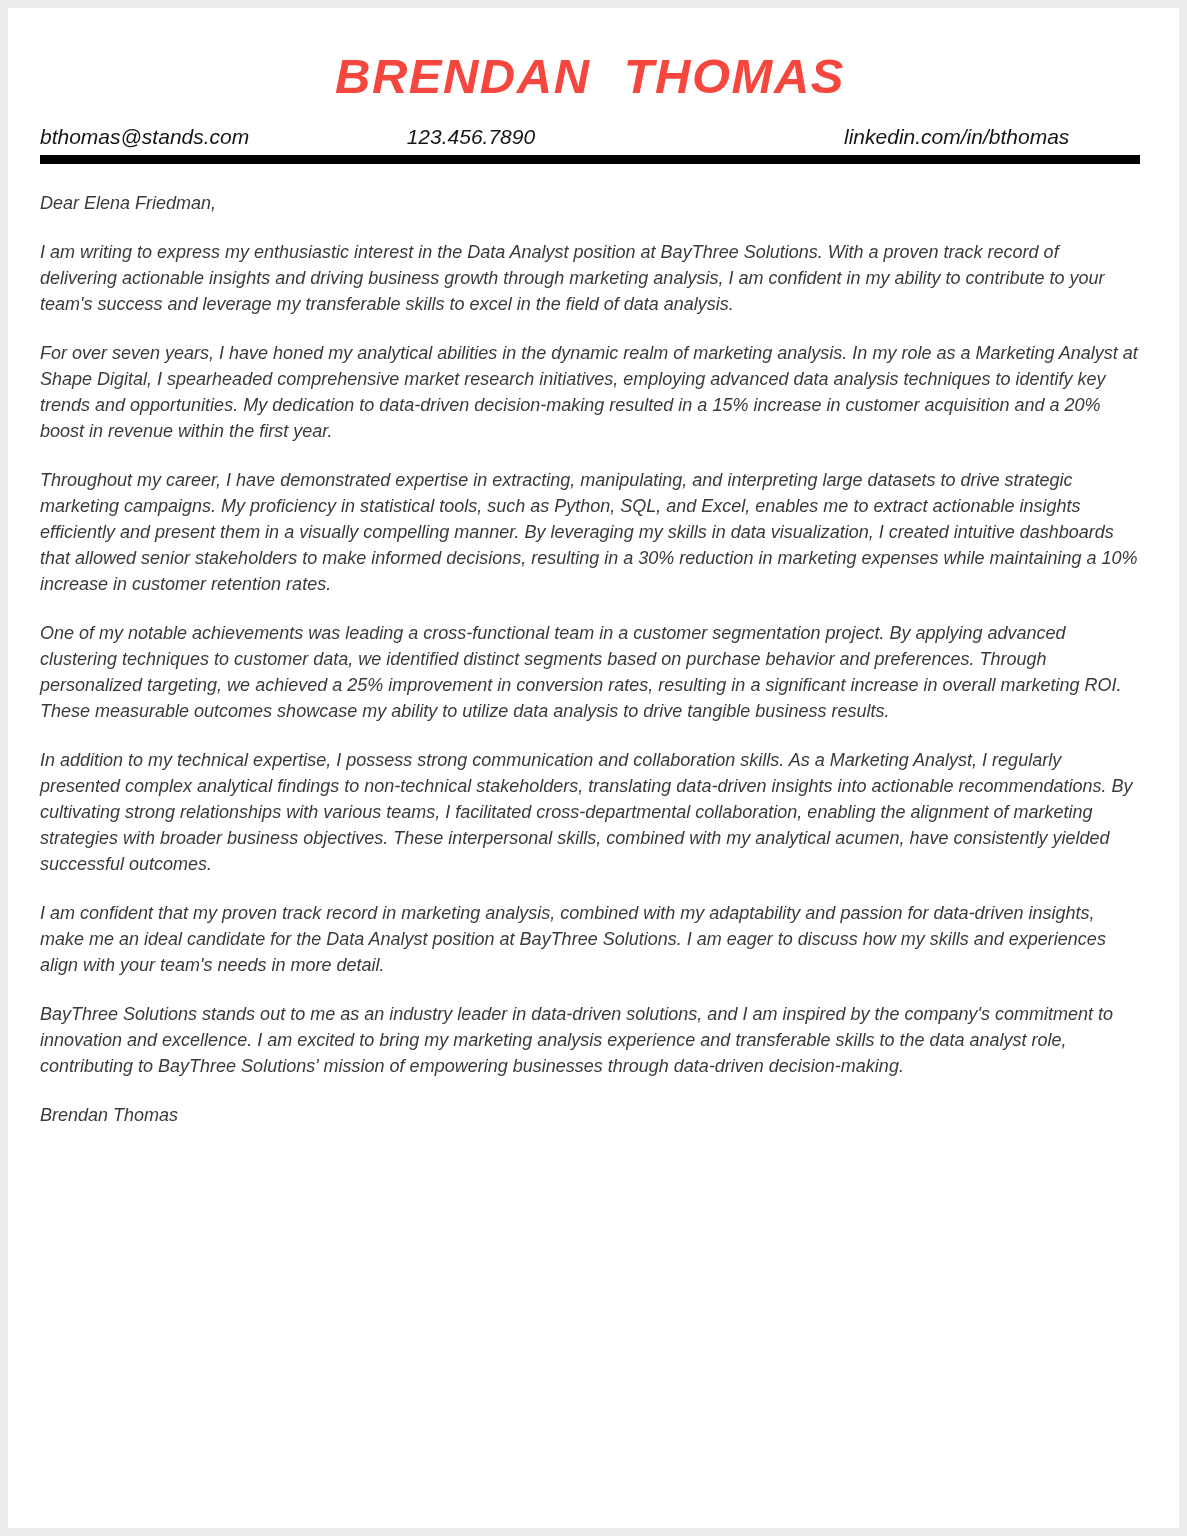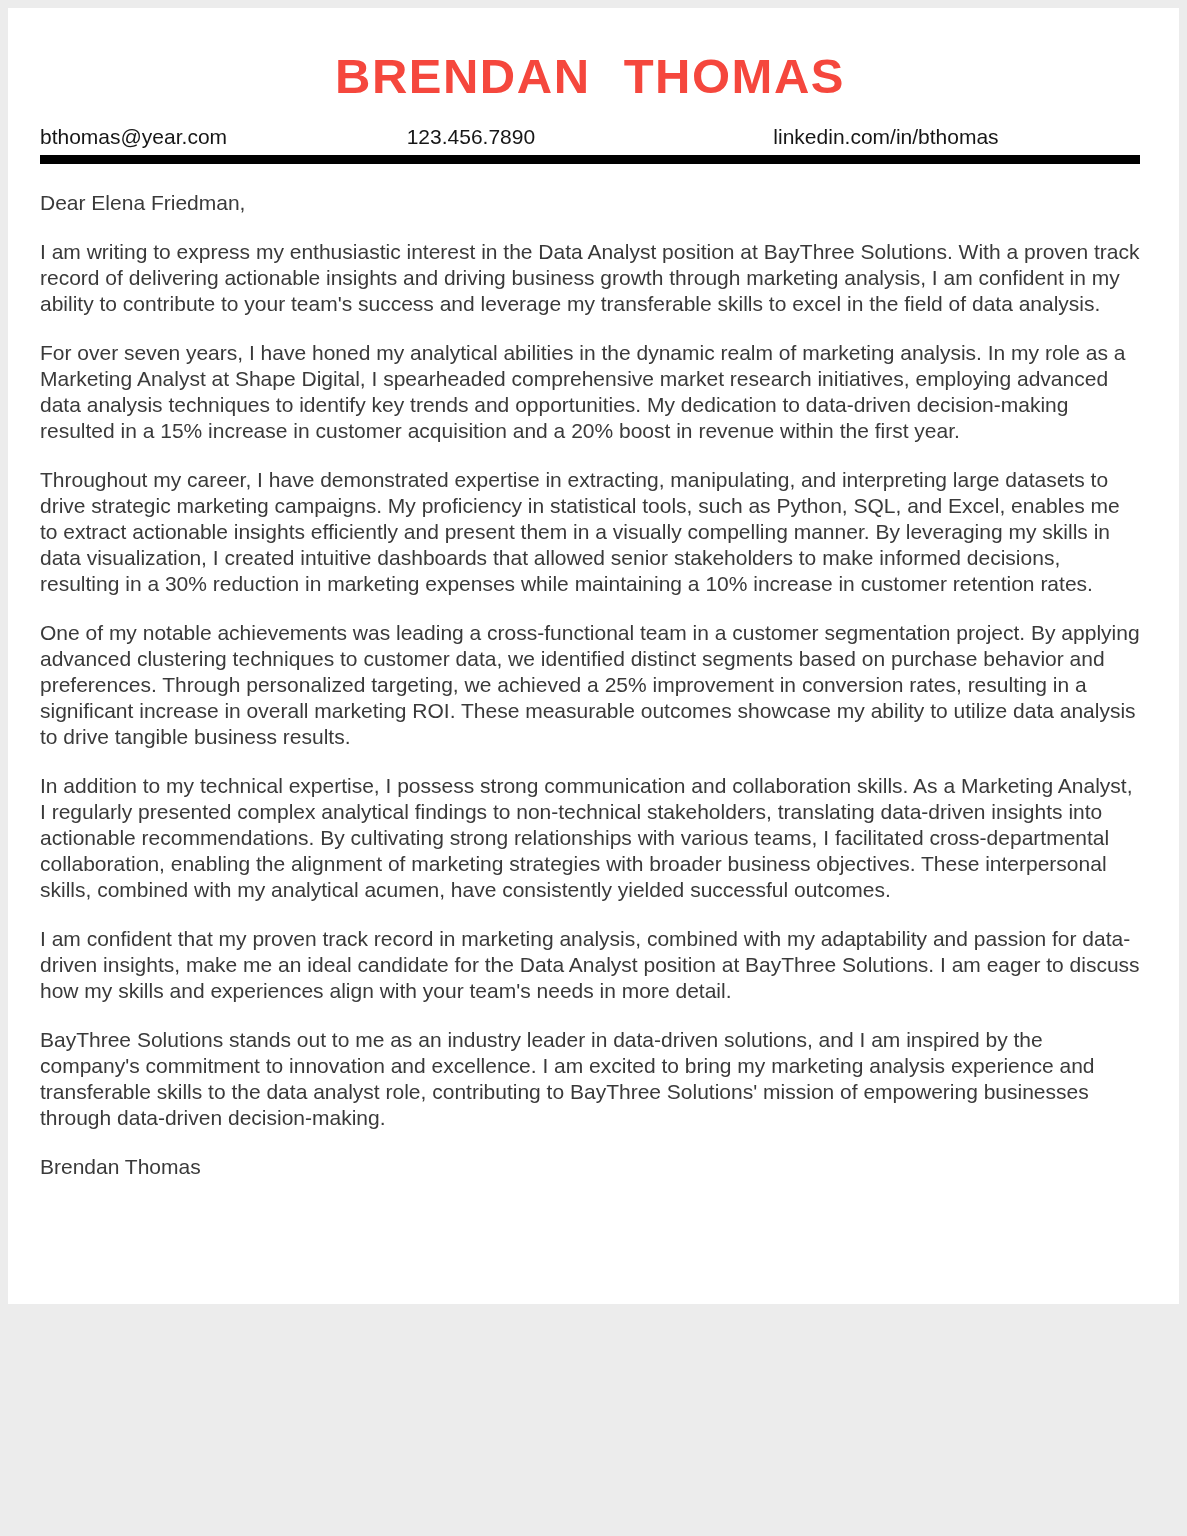--- a/index.html
+++ b/index.html
@@ -12,25 +12,26 @@
   }
   *{box-sizing:border-box;margin:0;padding:0;}
   html,body{width:100%;}
   body{
     background:var(--frame);
     font-family:"Liberation Sans", sans-serif;
     -webkit-font-smoothing:antialiased;
   }
   .page{
     width:1171px;
-    height:1296px;
+    height:1520px;
     margin:8px auto;
     background:#ffffff;
     padding:42px 39px 0 32px;
     overflow:hidden;
+    font-style:italic;
   }
   .candidate-name{
     text-align:center;
     font-size:49px;
     font-weight:700;
     letter-spacing:1.5px;
     word-spacing:18px;
     color:var(--accent);
     line-height:1.1;
   }
@@ -45,45 +46,45 @@
   .contact-row{
     display:flex;
     align-items:baseline;
     margin-top:21px;
     font-size:21px;
     color:var(--contact-text);
   }
   .contact-row .cell{flex:1;}
   .contact-row .cell.left{text-align:left;}
   .contact-row .cell.center{}
-  .contact-row .cell.right{text-align:left;}
+  .contact-row .cell.right{text-align:center;}
   .divider{
     height:9px;
     background:var(--divider);
     margin-top:6px;
   }
   main{
     padding-top:26px;
-    font-size:21px;
+    font-size:18px;
     line-height:26px;
     color:var(--body-text);
   }
   main p{
     margin:23px 0;
   }
   main p:first-child{margin-top:0;}
 </style>
 </head>
 <body>
 
 <div class="page">
   <header>
     <h1 class="candidate-name">BRENDAN THOMAS</h1>
     <div class="contact-row">
-      <span class="cell left">bthomas@year.com</span>
+      <span class="cell left">bthomas@stands.com</span>
       <span class="cell center">123.456.7890</span>
       <span class="cell right">linkedin.com/in/bthomas</span>
     </div>
     <div class="divider"></div>
   </header>
 
   <main>
     <p>Dear Elena Friedman,</p>
     <div id="paragraphs-host">
         <p>I am writing to express my enthusiastic interest in the Data Analyst position at BayThree Solutions. With a proven track record of delivering actionable insights and driving business growth through marketing analysis, I am confident in my ability to contribute to your team's success and leverage my transferable skills to excel in the field of data analysis.</p>

